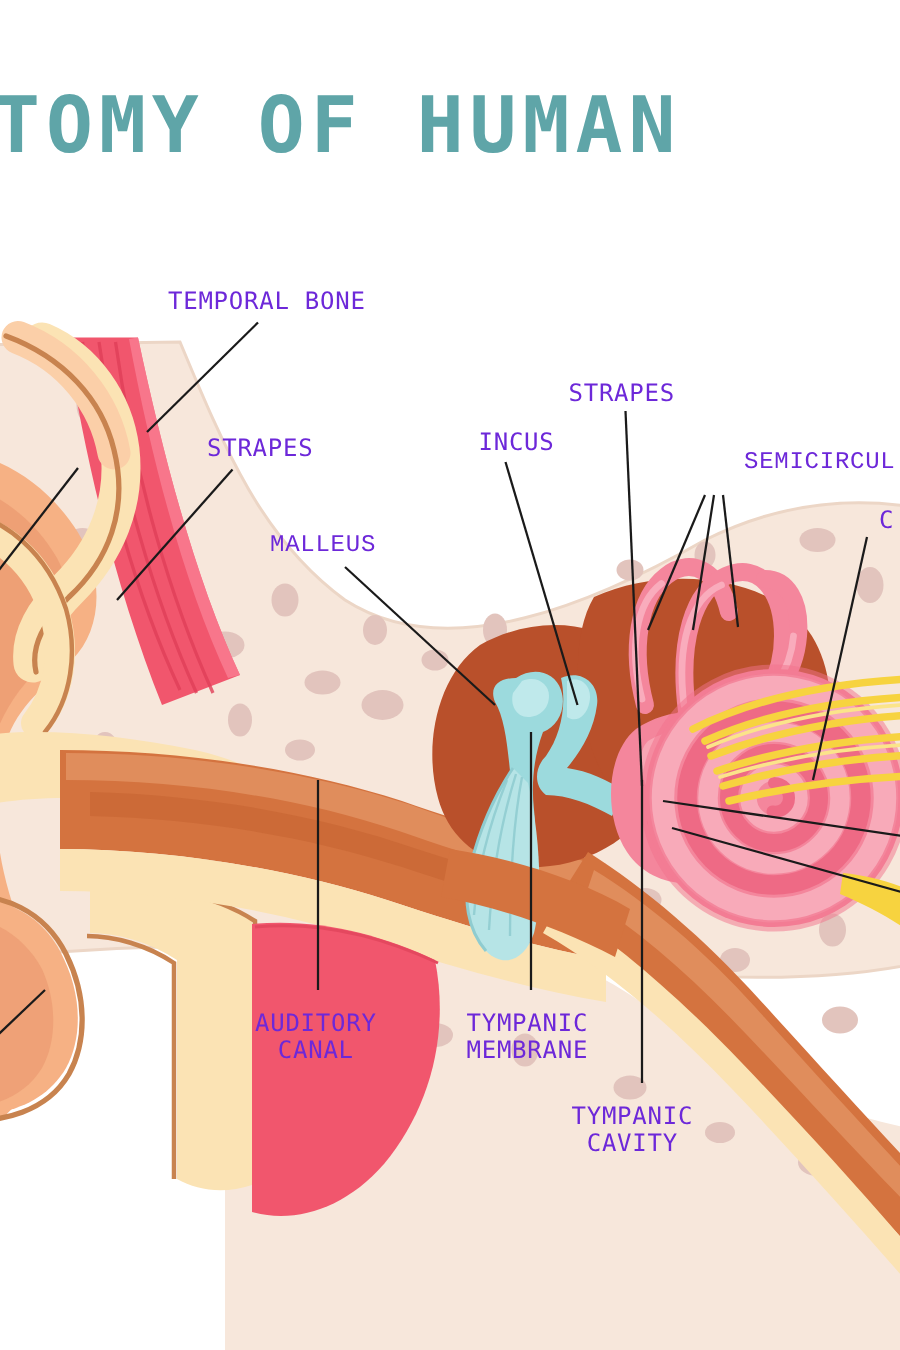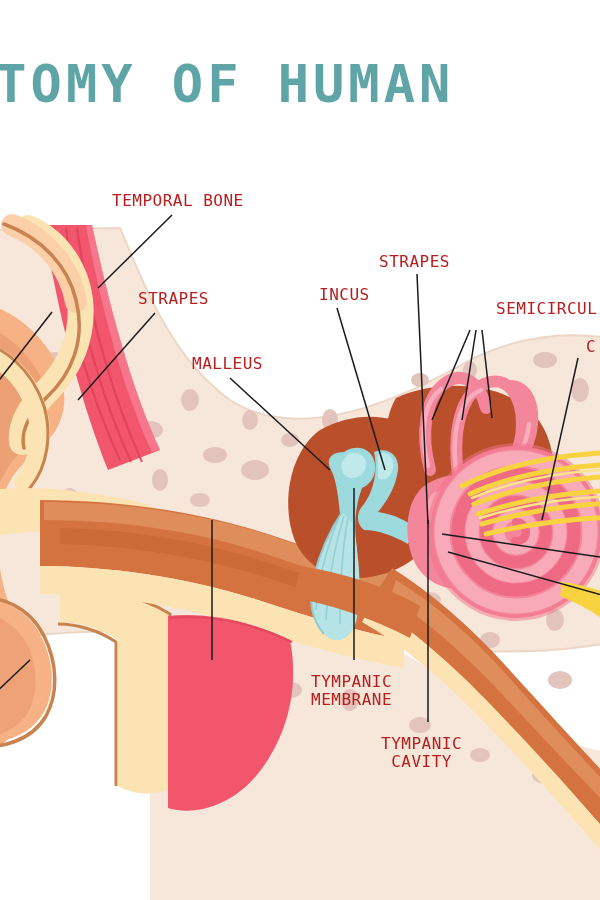--- a/index.html
+++ b/index.html
@@ -34,21 +34,21 @@
     color: #5fa5a8;
     white-space: nowrap;
     line-height: 1;
   }
   .label {
     position: absolute;
     font-family: "DejaVu Sans Mono", monospace;
     font-size: 16px;
     font-weight: 500;
     letter-spacing: 0.5px;
-    color: #b91c1c;
+    color: #6d28d9;
     white-space: pre;
     line-height: 1.12;
   }
   .label.ctr { text-align: center; }
 </style>
 </head>
 <body>
 
 <div id="canvas">
 
@@ -306,30 +306,32 @@
 
     </g>
   </svg>
 
   <div class="title">ATOMY OF HUMAN</div>
 
   <div class="label" style="left:112px; top:192px;">TEMPORAL BONE</div>
 
   <div class="label" style="left:138px; top:290px;">STRAPES</div>
 
-  <div class="label" style="left:192px; top:355px;">MALLEUS</div>
+  <div class="label" style="left:180px; top:355px;font-family:Liberation Mono, monospace;">MALLEUS</div>
 
   <div class="label" style="left:303px; top:286px;margin-left:16px;">INCUS</div>
 
   <div class="label" style="left:379px; top:253px;text-align:center;">STRAPES</div>
 
-  <div class="label" style="left:496px; top:300px;">SEMICIRCUL</div>
+  <div class="label" style="left:496px; top:300px;font-family:Liberation Mono, monospace;">SEMICIRCUL</div>
 
   <div class="label" style="left:586px; top:338px;">C</div>
 
+  <div class="label ctr" style="left:170px; top:673px;">AUDITORY
+CANAL</div>
 
   <div class="label ctr" style="left:311px; top:673px;">TYMPANIC
 MEMBRANE</div>
 
   <div class="label ctr" style="left:381px; top:735px;">TYMPANIC
 CAVITY</div>
 
 </div>
 
 </body></html>

